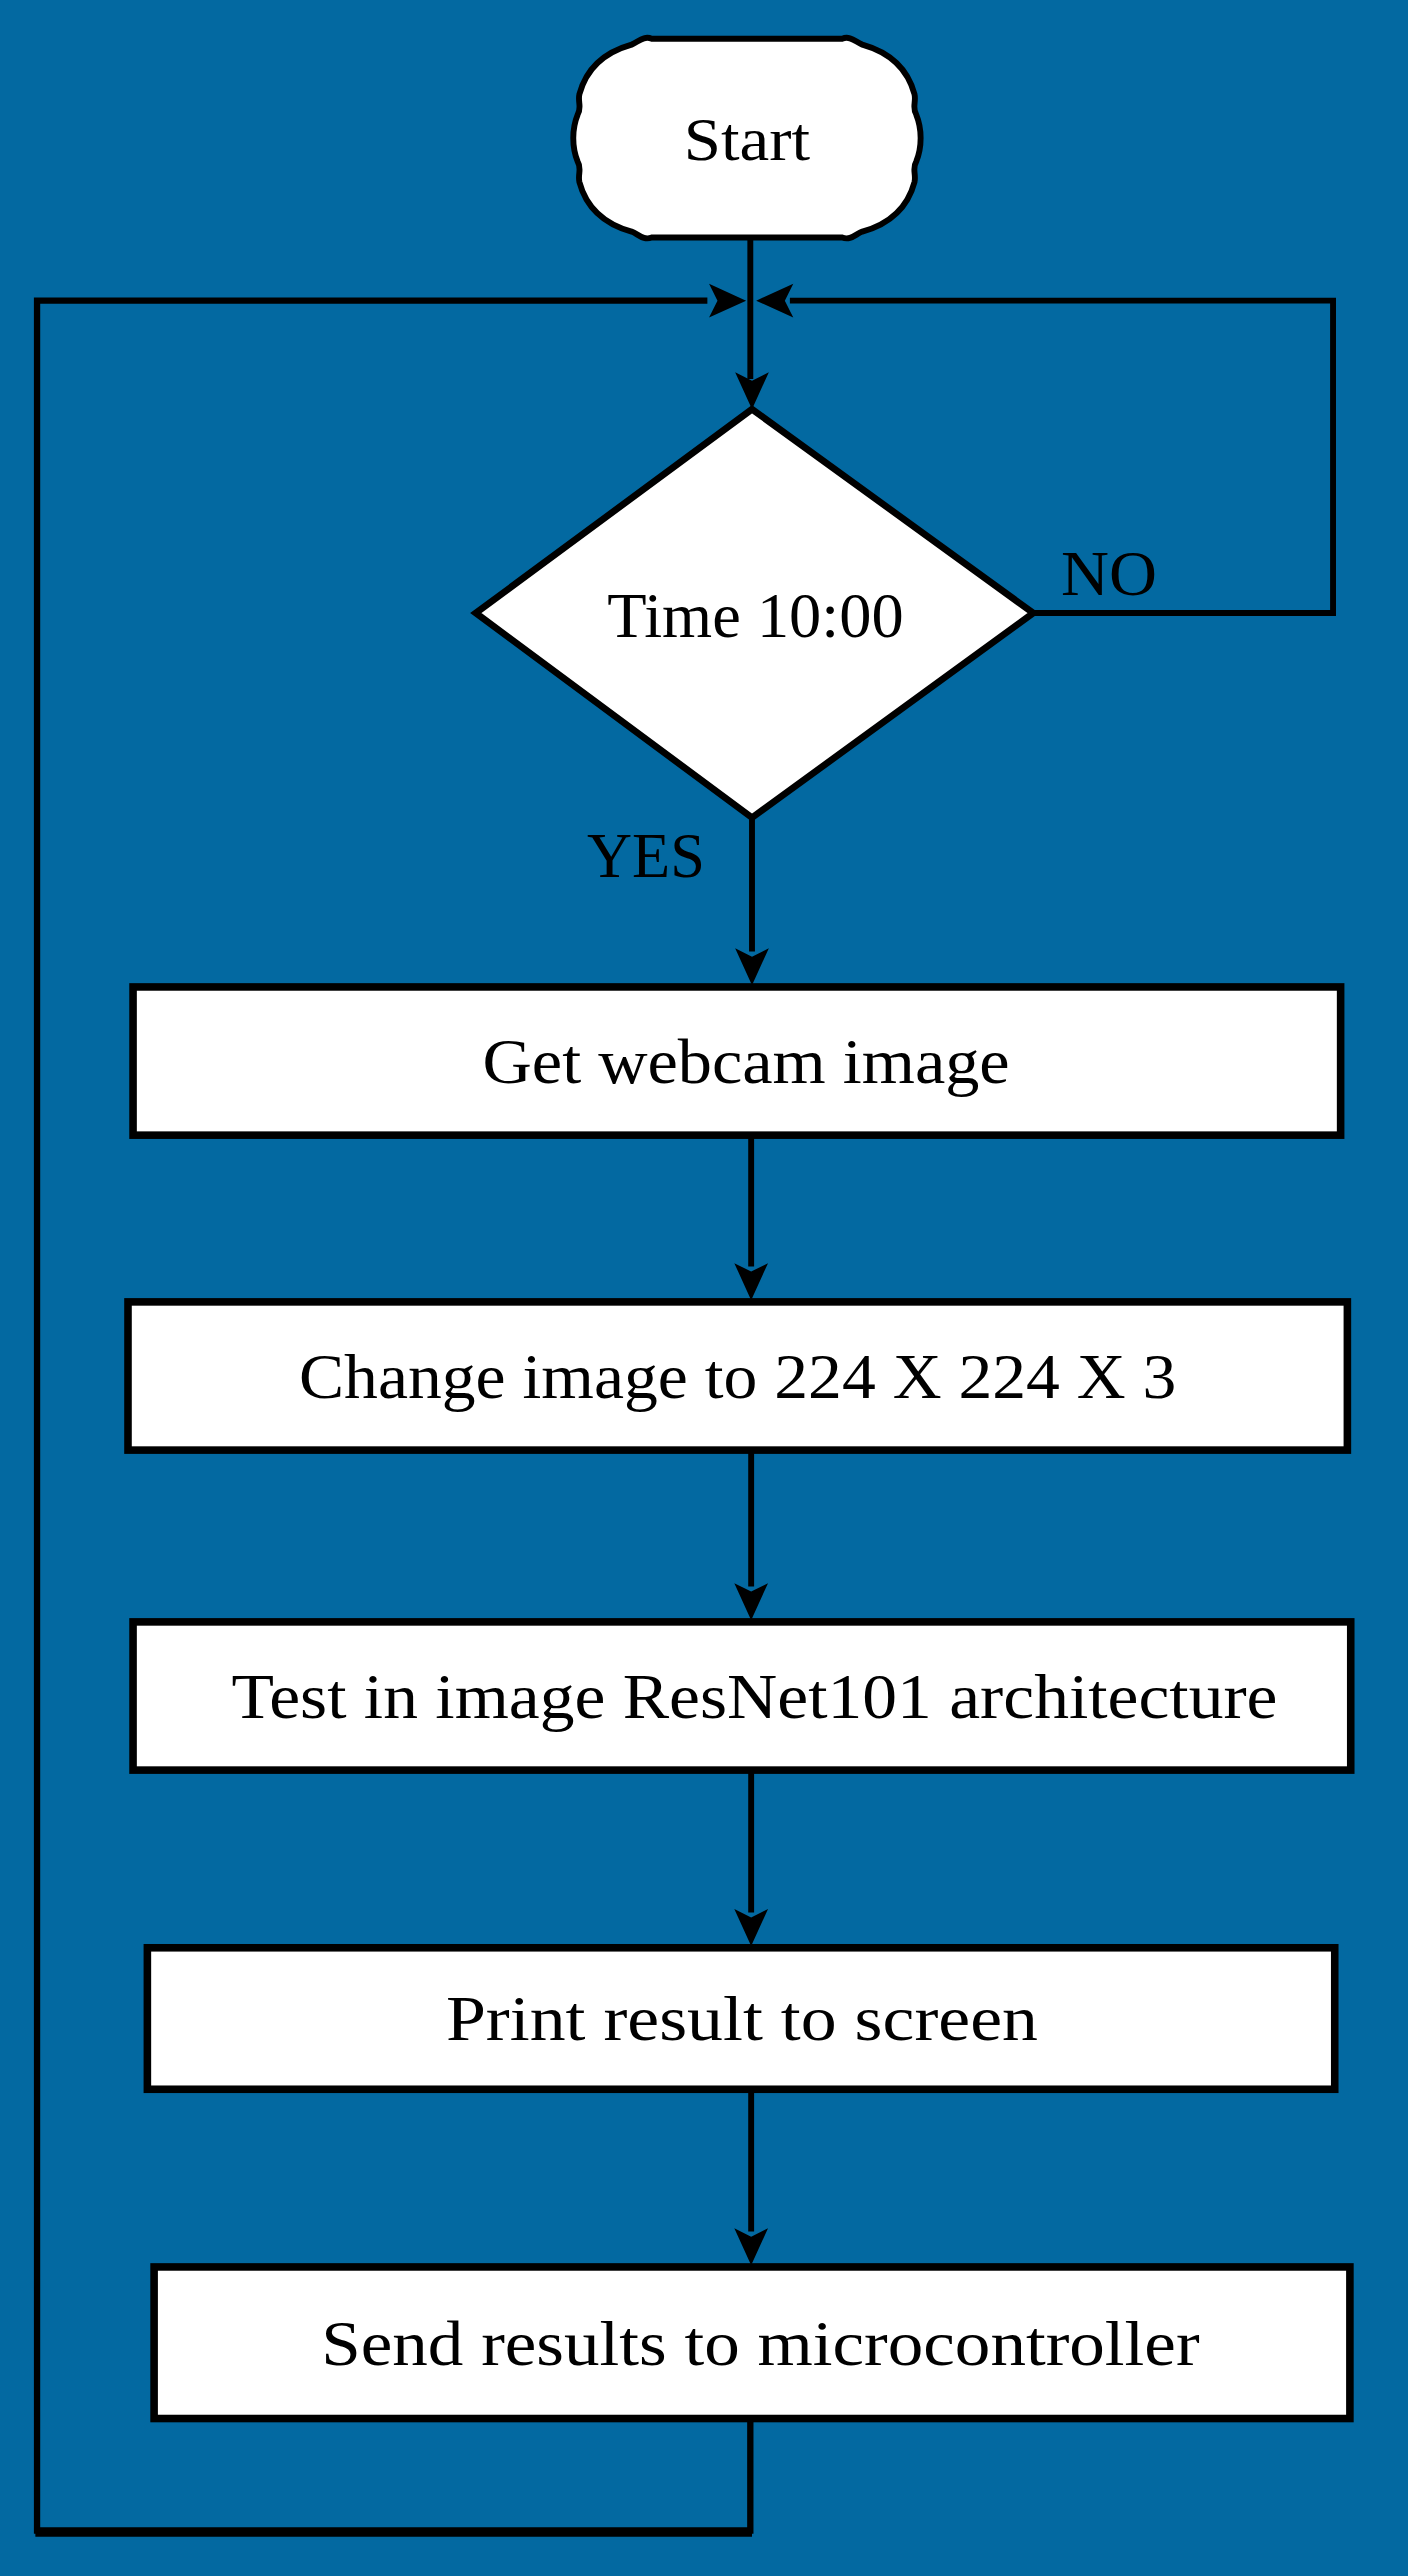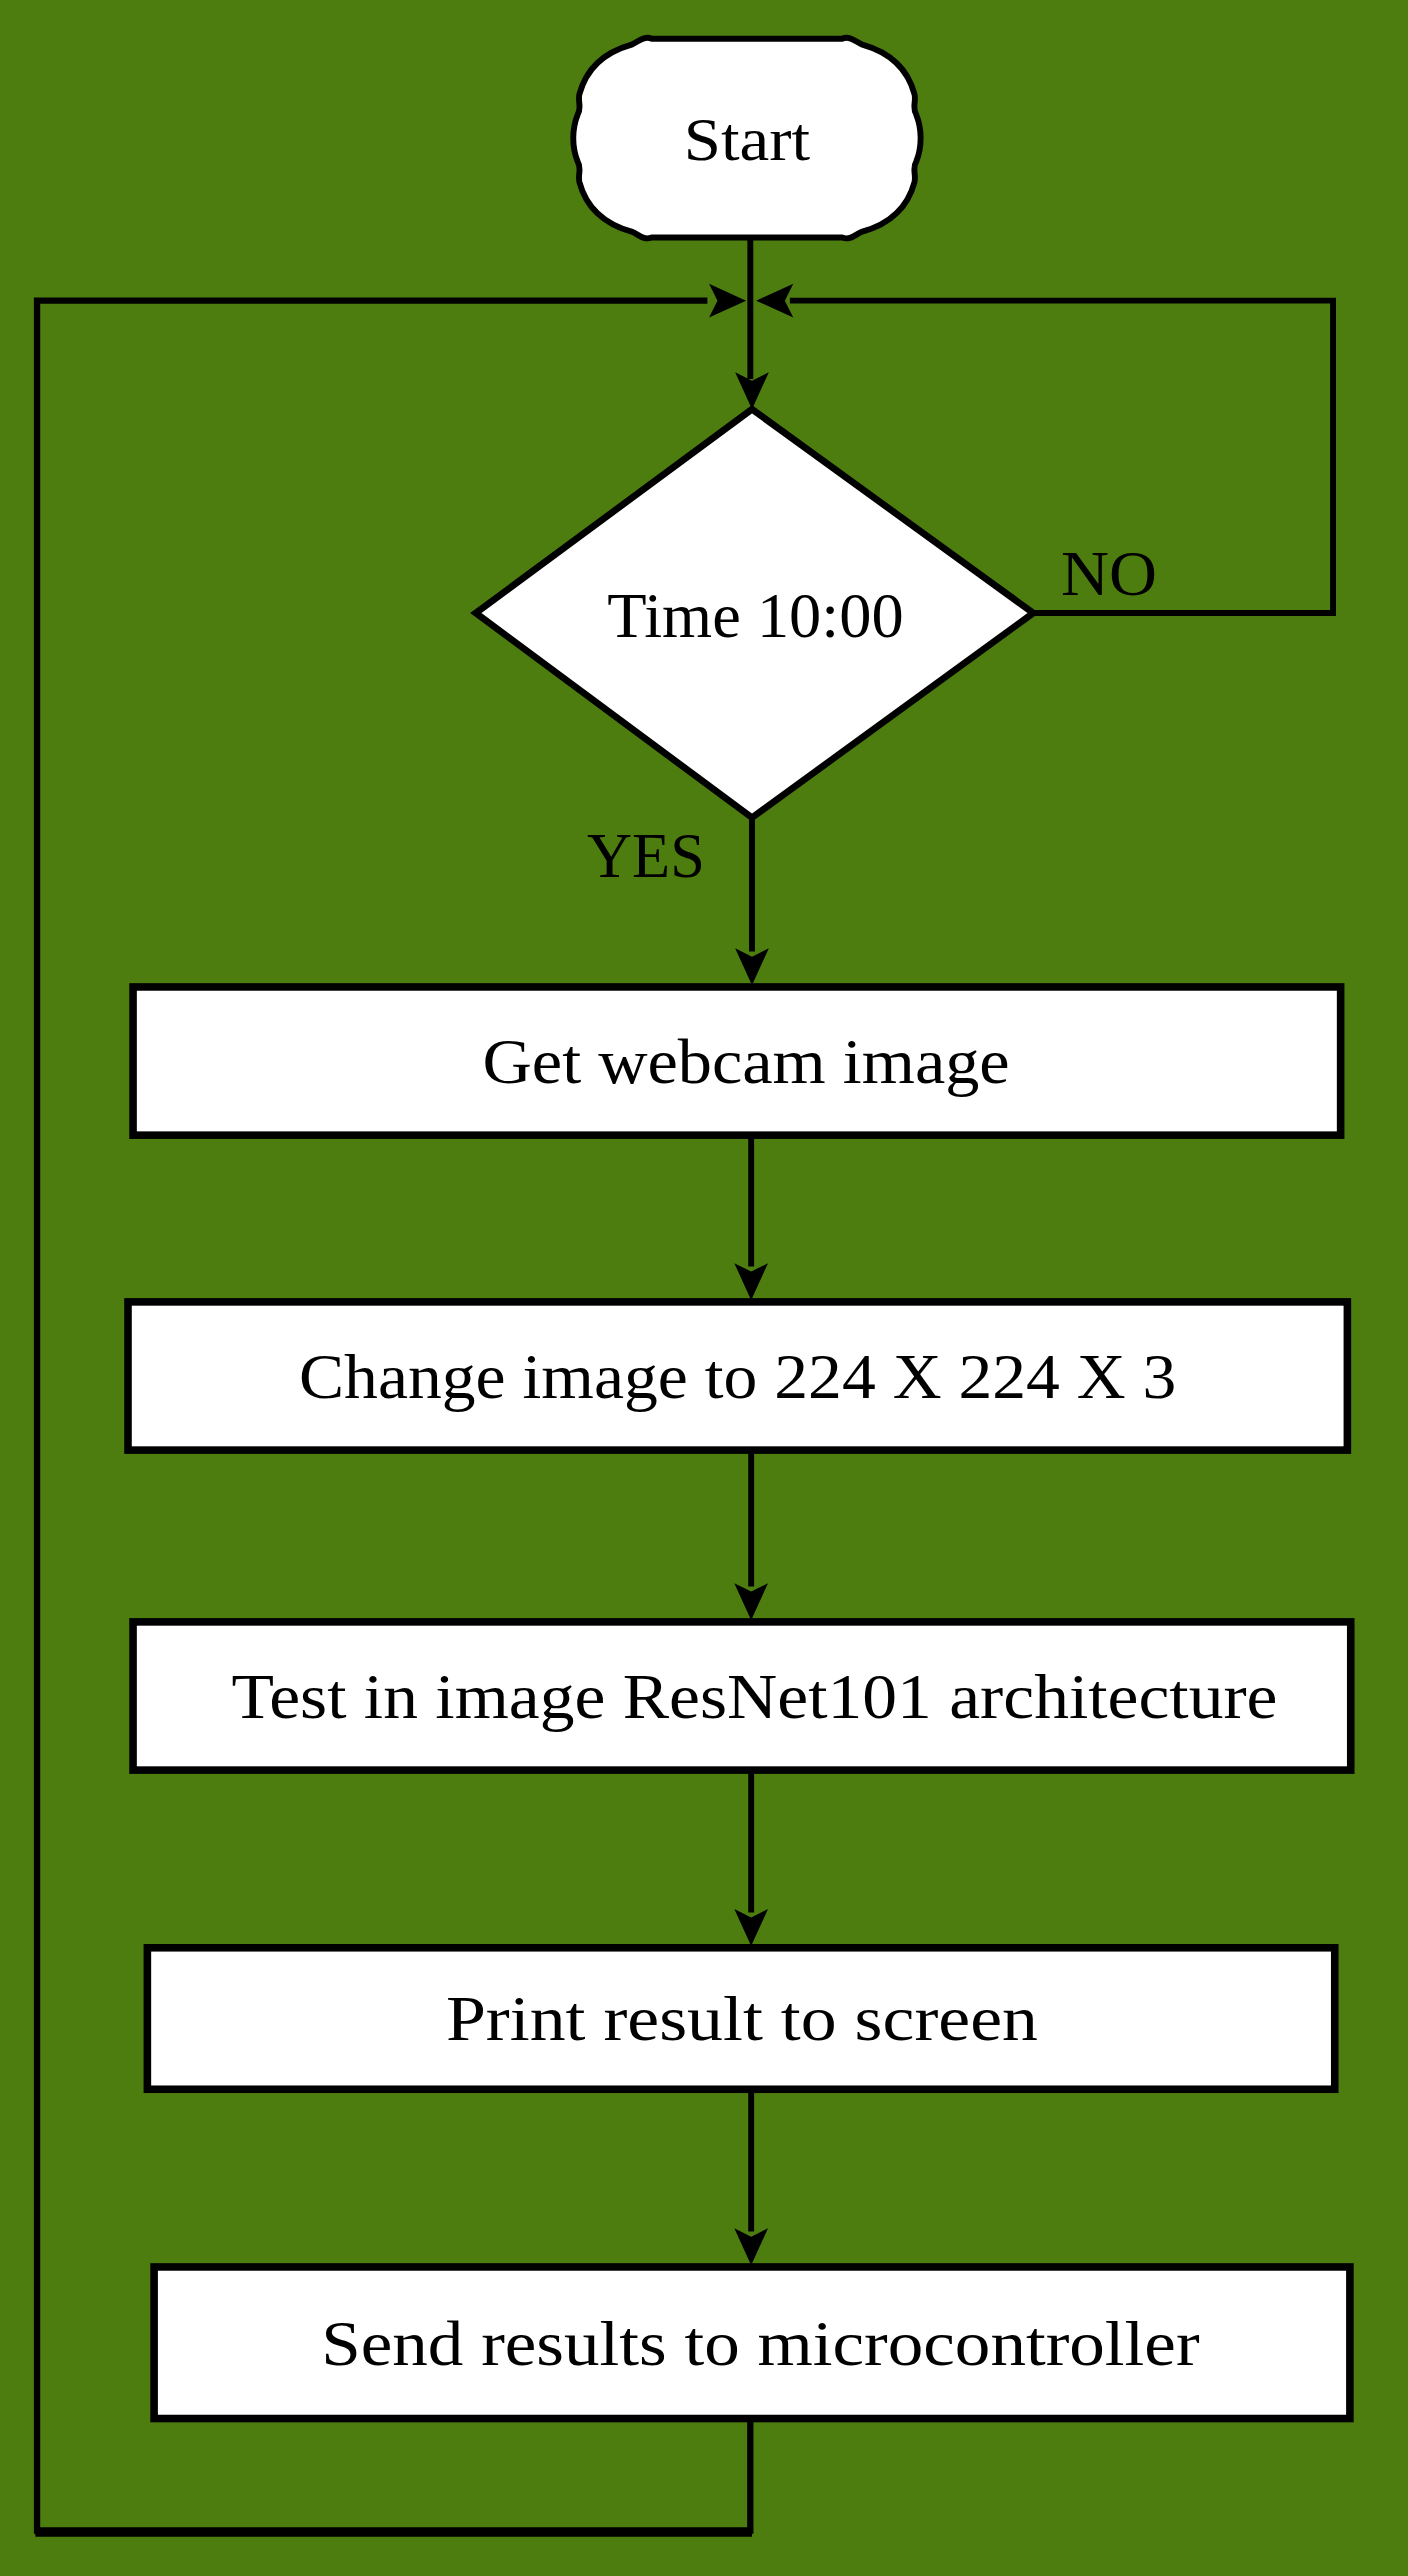--- a/index.html
+++ b/index.html
@@ -4,21 +4,21 @@
 <style>
   html, body {
     margin: 0;
     padding: 0;
     background: #ffffff;
   }
   .page {
     position: relative;
     width: 1408px;
     height: 2576px;
-    background: #4d7c0f;
+    background: #0369a1;
     overflow: hidden;
   }
   svg {
     display: block;
   }
   .shape {
     fill: #ffffff;
     stroke: #000000;
   }
   .line {

